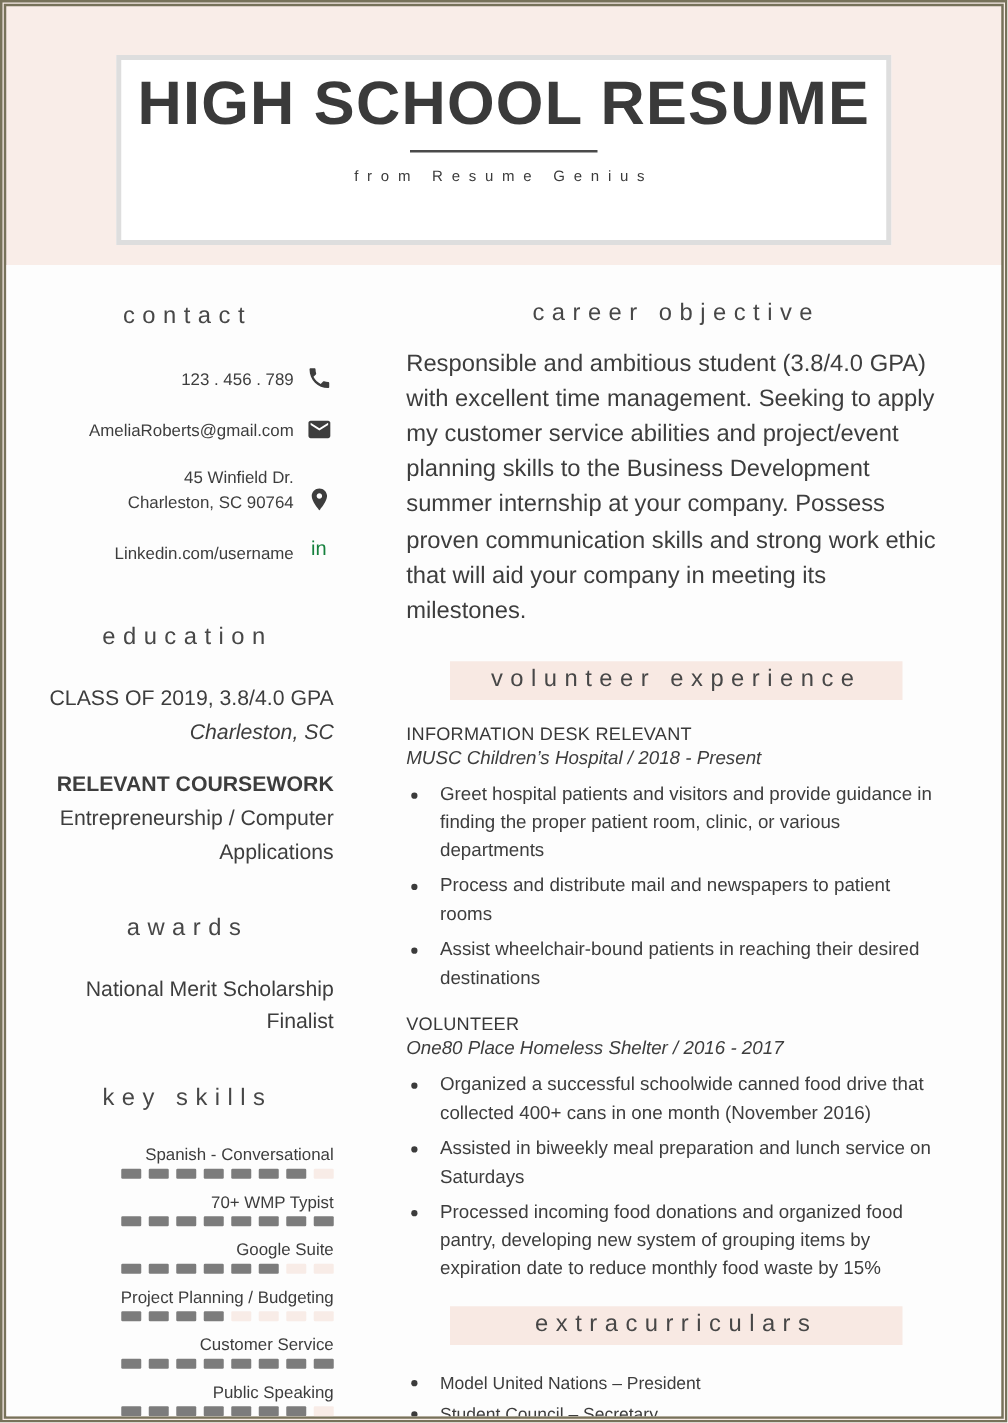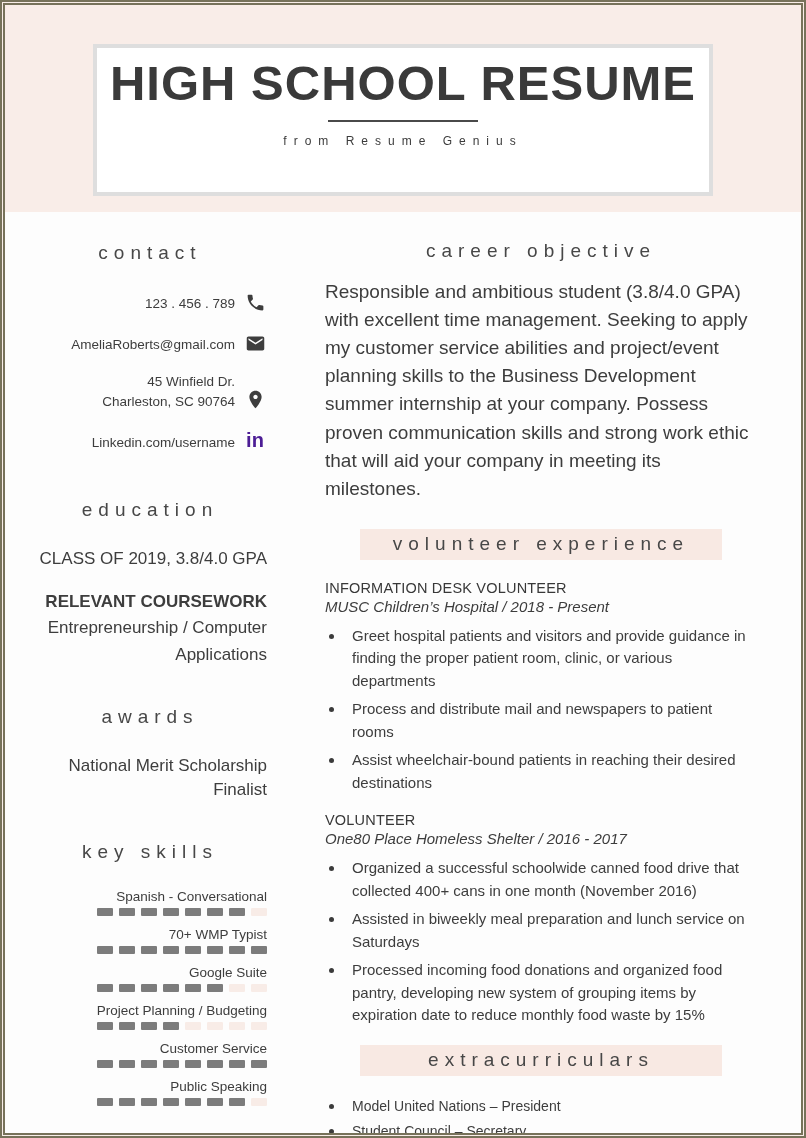--- a/index.html
+++ b/index.html
@@ -48,21 +48,21 @@
   .right-col{flex:1;padding:28px 44px 0 58px;}
   h2.side-heading{
     font-size:19px;font-weight:400;letter-spacing:6px;
     color:#474747;text-align:center;margin-bottom:26px;
   }
   
   .c-row{display:flex;justify-content:flex-end;align-items:flex-end;gap:8px;margin-bottom:17px;}
   .c-text{font-size:13.5px;text-align:right;line-height:1.45;}
   .icon{width:24px;height:24px;display:flex;align-items:center;justify-content:center;flex-shrink:0;}
   .icon svg{width:21px;height:21px;fill:#3d3d3d;}
-  .icon.linkedin{font-weight:700;font-size:20px;color:#4c1d95;letter-spacing:0;}
+  .icon.linkedin{font-weight:400;font-size:16px;color:#15803d;letter-spacing:0;}
   
   .side-section{margin-bottom:8px;}
   .r-line{font-size:17px;text-align:right;line-height:1.45;margin-bottom:2px;}
   .r-line.italic{font-style:italic;}
   .r-line.bold{font-weight:700;}
   .gap-s{height:16px;}
   .gap-m{height:30px;}
   
   .skill-row{margin-bottom:11px;}
   .skill-name{font-size:13.5px;text-align:right;margin-bottom:4px;}
@@ -149,20 +149,21 @@
           <div class="c-text">Linkedin.com/username</div>
           <span class="icon linkedin">in</span>
         </div>
       </section>
 
       <div class="gap-m"></div>
 
       <section class="side-section">
         <h2 class="side-heading">education</h2>
         <div class="r-line">CLASS OF 2019, 3.8/4.0 GPA</div>
+        <div class="r-line italic">Charleston, SC</div>
         <div class="gap-s"></div>
         <div class="r-line bold">RELEVANT COURSEWORK</div>
         <div class="r-line">Entrepreneurship / Computer</div>
         <div class="r-line">Applications</div>
       </section>
 
       <div class="gap-m"></div>
 
       <section class="side-section">
         <h2 class="side-heading">awards</h2>
@@ -259,21 +260,21 @@
 
       <section>
         <h2 class="main-heading">career objective</h2>
         <p class="objective-text">Responsible and ambitious student (3.8/4.0 GPA) with excellent time management. Seeking to apply my customer service abilities and project/event planning skills to the Business Development summer internship at your company. Possess proven communication skills and strong work ethic that will aid your company in meeting its milestones.</p>
       </section>
 
       <section>
         <h2 class="main-heading bar">volunteer experience</h2>
 
         <div class="entry">
-          <div class="entry-title">INFORMATION DESK VOLUNTEER</div>
+          <div class="entry-title">INFORMATION DESK RELEVANT</div>
           <div class="entry-org">MUSC Children’s Hospital / 2018 - Present</div>
           <ul class="bullets">
             <li>Greet hospital patients and visitors and provide guidance in finding the proper patient room, clinic, or various departments</li>
             <li>Process and distribute mail and newspapers to patient rooms</li>
             <li>Assist wheelchair-bound patients in reaching their desired destinations</li>
           </ul>
         </div>
 
         <div class="entry">
           <div class="entry-title">VOLUNTEER</div>

